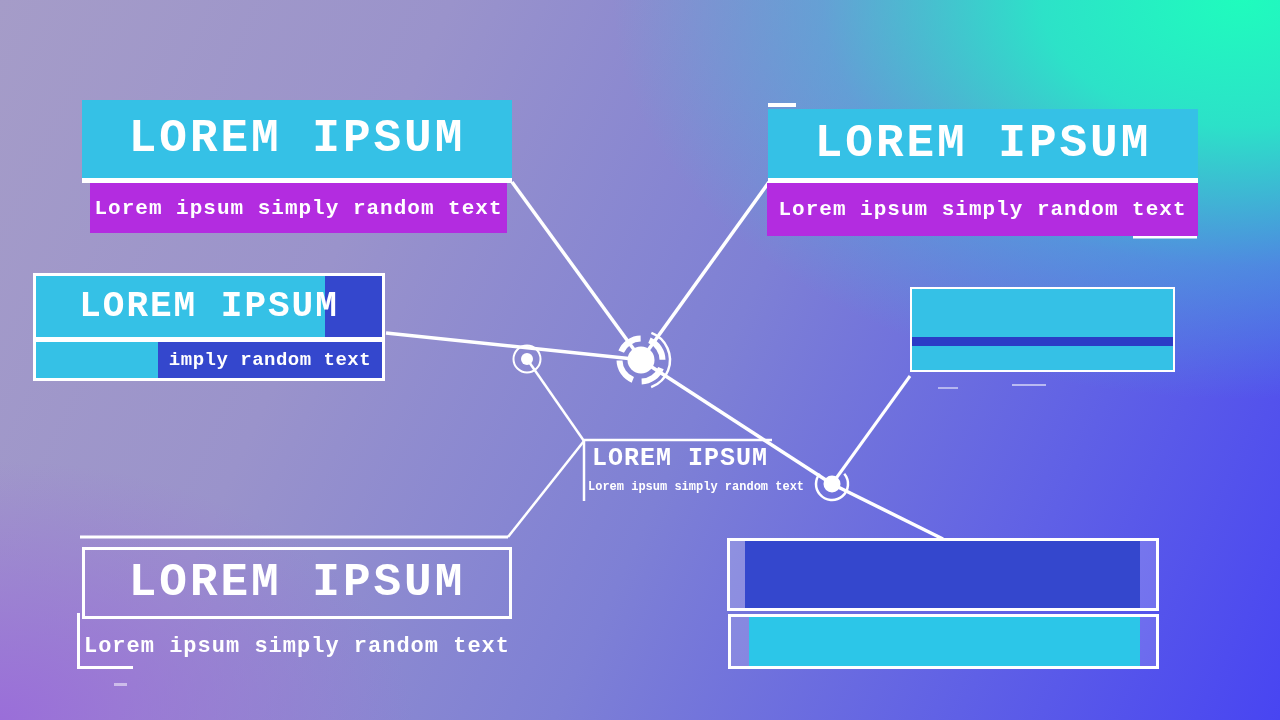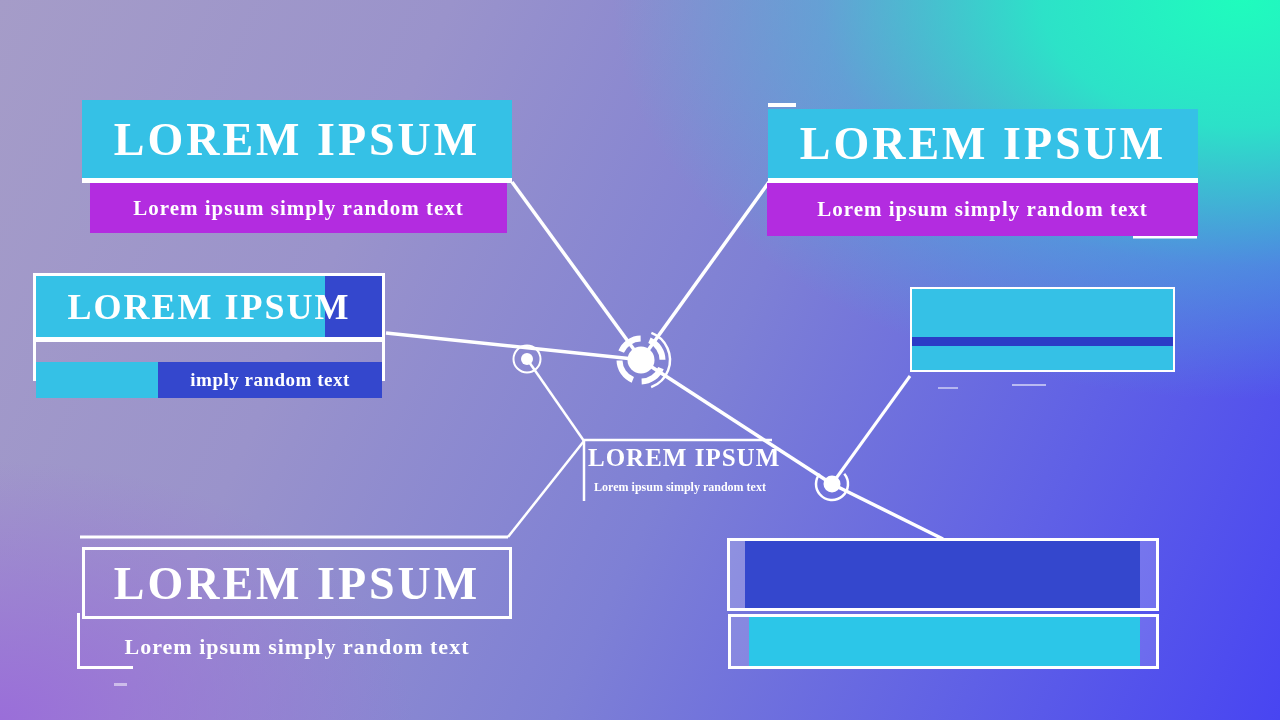--- a/index.html
+++ b/index.html
@@ -1,21 +1,21 @@
 <!DOCTYPE html>
 <html><head>
 <meta charset="utf-8">
 <style>
   html,body{margin:0;padding:0;}
   *{box-sizing:border-box;}
   .stage{
     position:relative;
     width:1280px;height:720px;
     overflow:hidden;
-    font-family:Liberation Serif, serif;
+    font-family:Liberation Mono, monospace;
     background:
       radial-gradient(78% 88% at 97% 0%, rgba(31,252,189,1) 0%, rgba(41,232,199,0.95) 20%, rgba(66,196,214,0.45) 42%, rgba(90,140,220,0) 63%),
       radial-gradient(52% 58% at 0% 100%, rgba(154,110,217,1) 0%, rgba(154,110,217,0) 62%),
       linear-gradient(115deg, #a59cc8 0%, #9a93cb 28%, #7e80d5 55%, #5f60e6 80%, #4845f2 100%);
     padding-left: 36px;
   }
   .abs{position:absolute;}
   .flexc{display:flex;align-items:center;justify-content:center;}
   .title-big{
     color:#fff;font-weight:700;font-size:46px;letter-spacing:3px;
@@ -85,21 +85,21 @@
   </div>
 
   <div class="abs" style="left:33px;top:273px;width:352px;height:108px;border:3px solid #ffffff;">
     <div style="position:relative;height:61px;background:#35c1e6;overflow:hidden;">
       <div class="abs" style="right:0;top:0;width:57px;height:100%;background:#3447cd;"></div>
       <div class="abs flexc" style="left:0;top:0;width:100%;height:100%;">
         <span class="title-mid">LOREM IPSUM</span>
       </div>
     </div>
     <div style="height:5px;background:#ffffff;"></div>
-    <div style="position:relative;height:36px;background:#3447cd;overflow:hidden;margin-top:20px;">
+    <div style="position:relative;height:36px;background:#3447cd;overflow:hidden;">
       <div class="abs" style="left:0;top:0;width:122px;height:100%;background:#35c1e6;"></div>
       <div class="abs flexc" style="left:122px;right:0;top:0;height:100%;">
         <span class="sub-text" style="font-size:19px;letter-spacing:0.5px;">imply random text</span>
       </div>
     </div>
   </div>
 
   <div class="abs" style="left:588px;top:444px;width:184px;text-align:center;color:#fff;font-weight:700;font-size:25px;letter-spacing:1px;white-space:nowrap;">LOREM IPSUM</div>
   <div class="abs" style="left:588px;top:480px;width:184px;text-align:center;color:#fff;font-weight:700;font-size:12px;letter-spacing:0px;white-space:nowrap;">Lorem ipsum simply random text</div>
 

